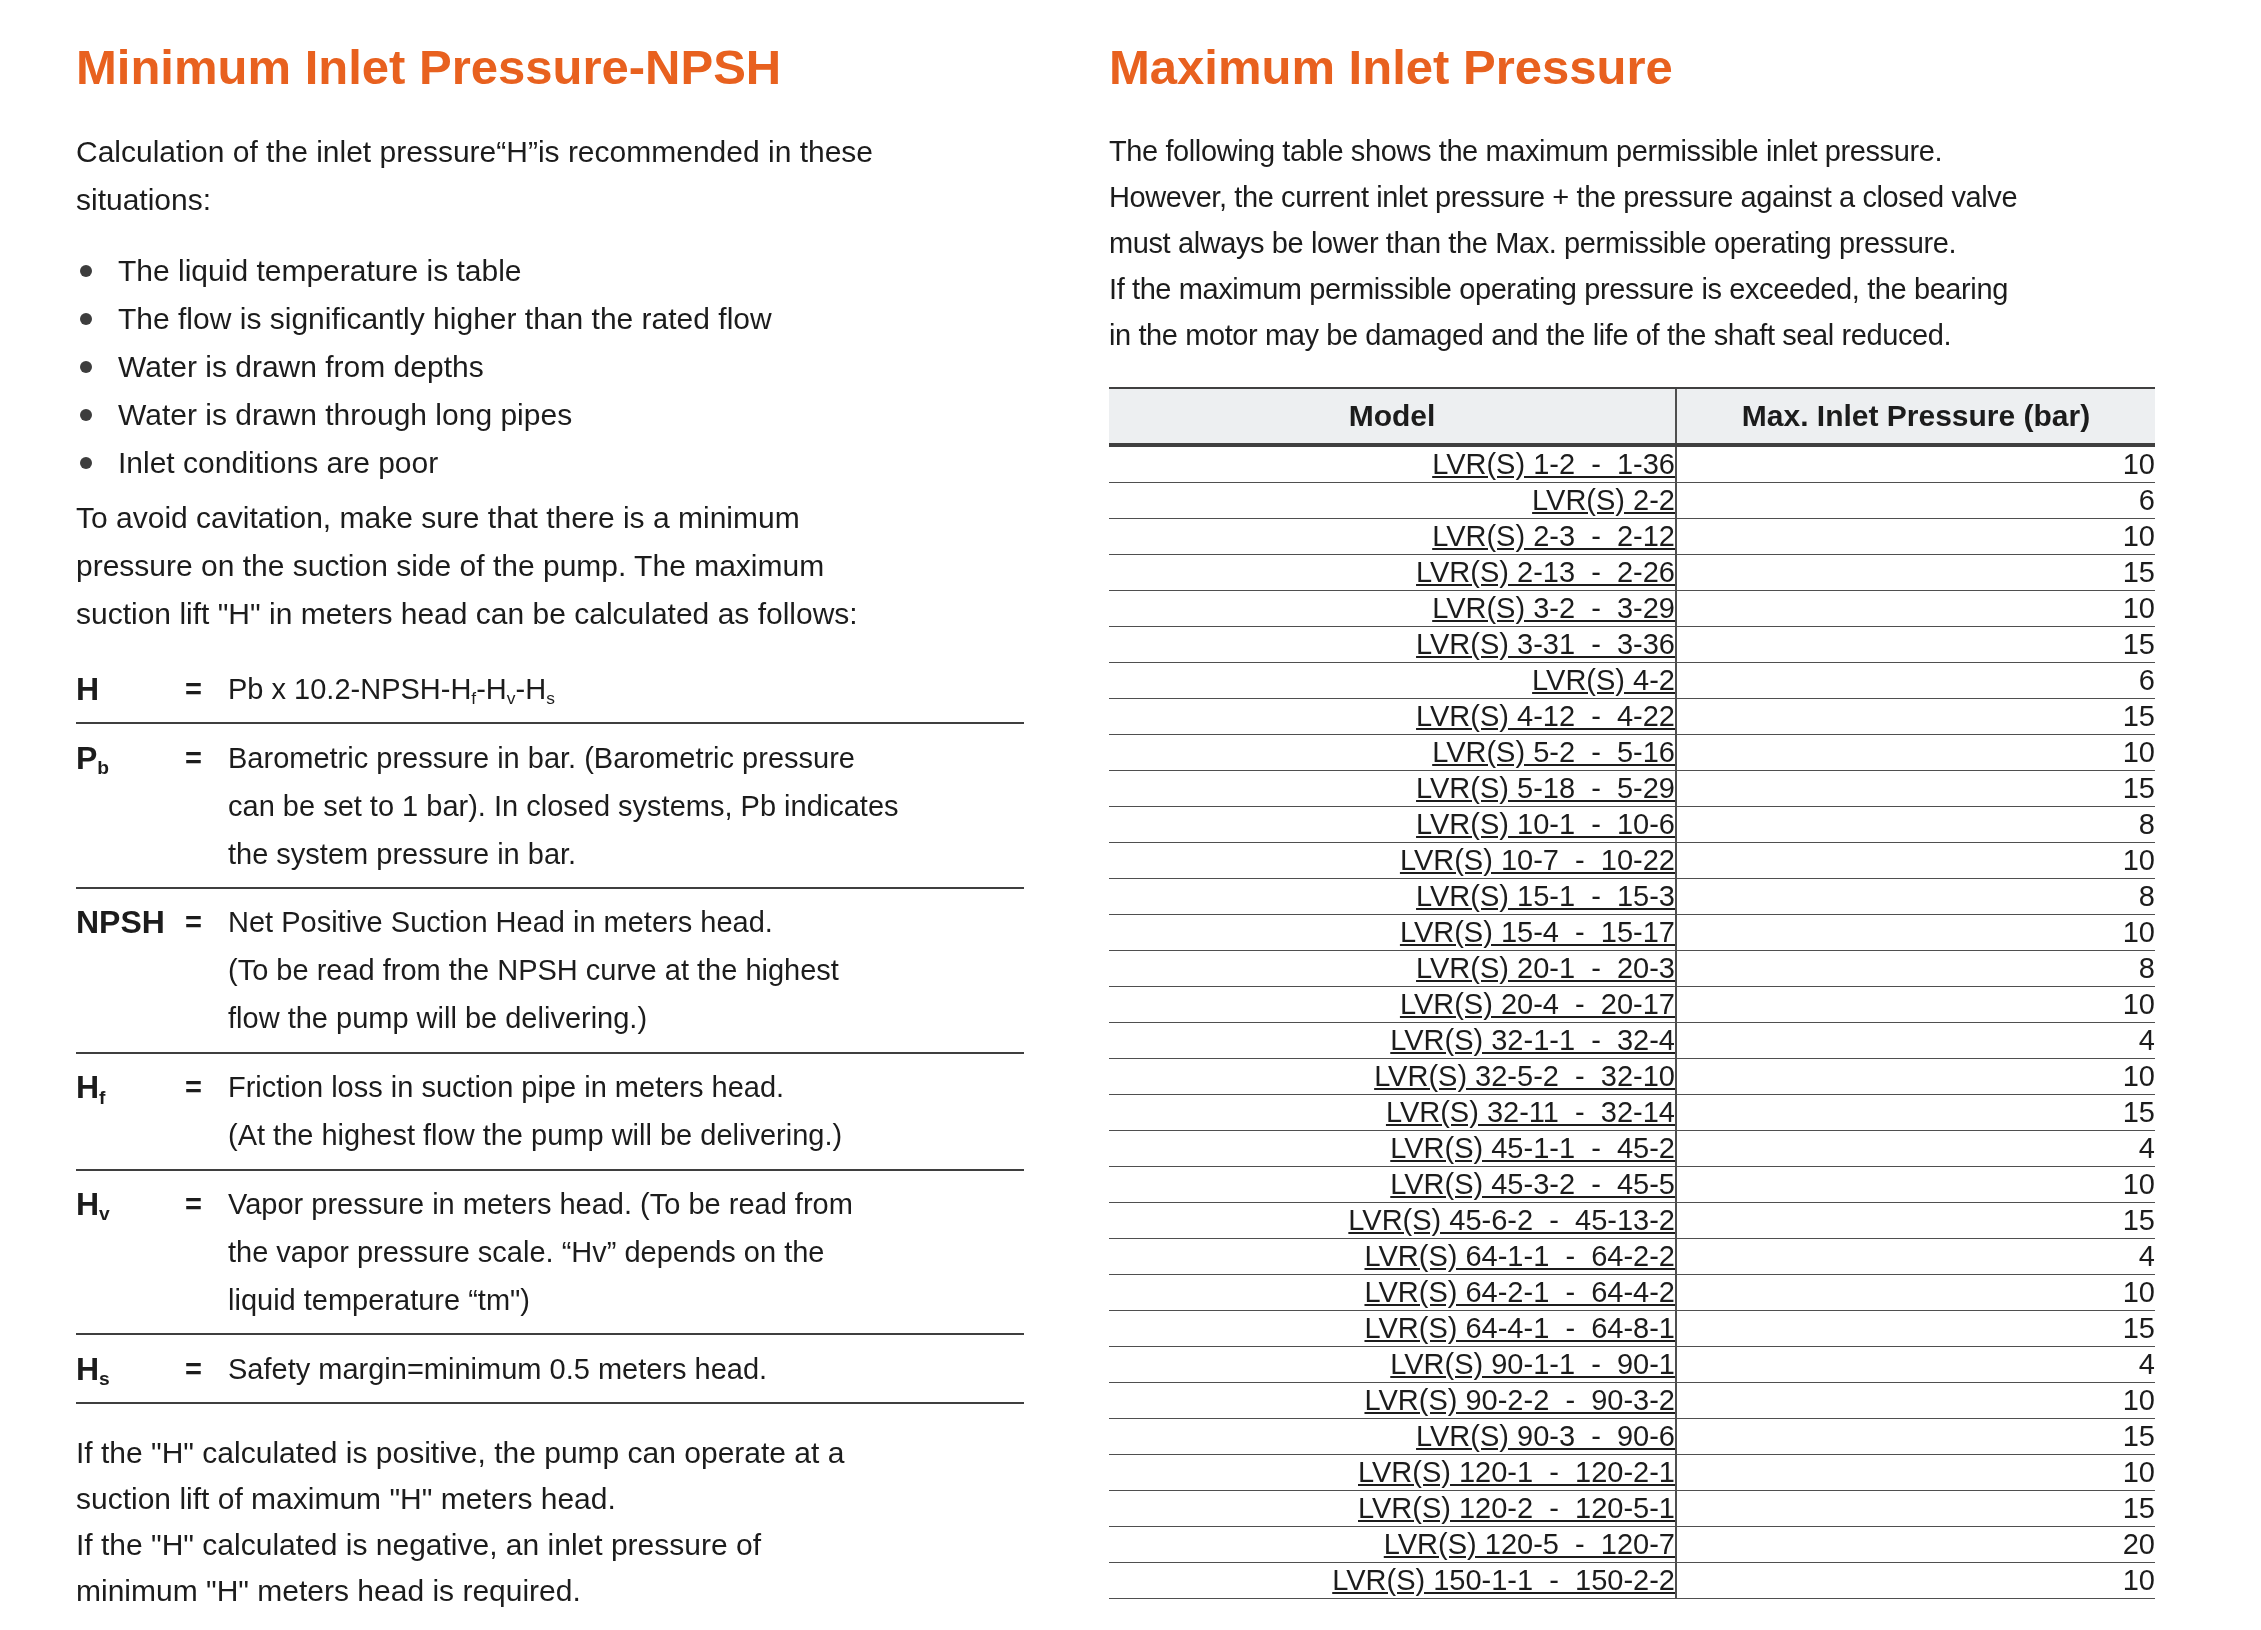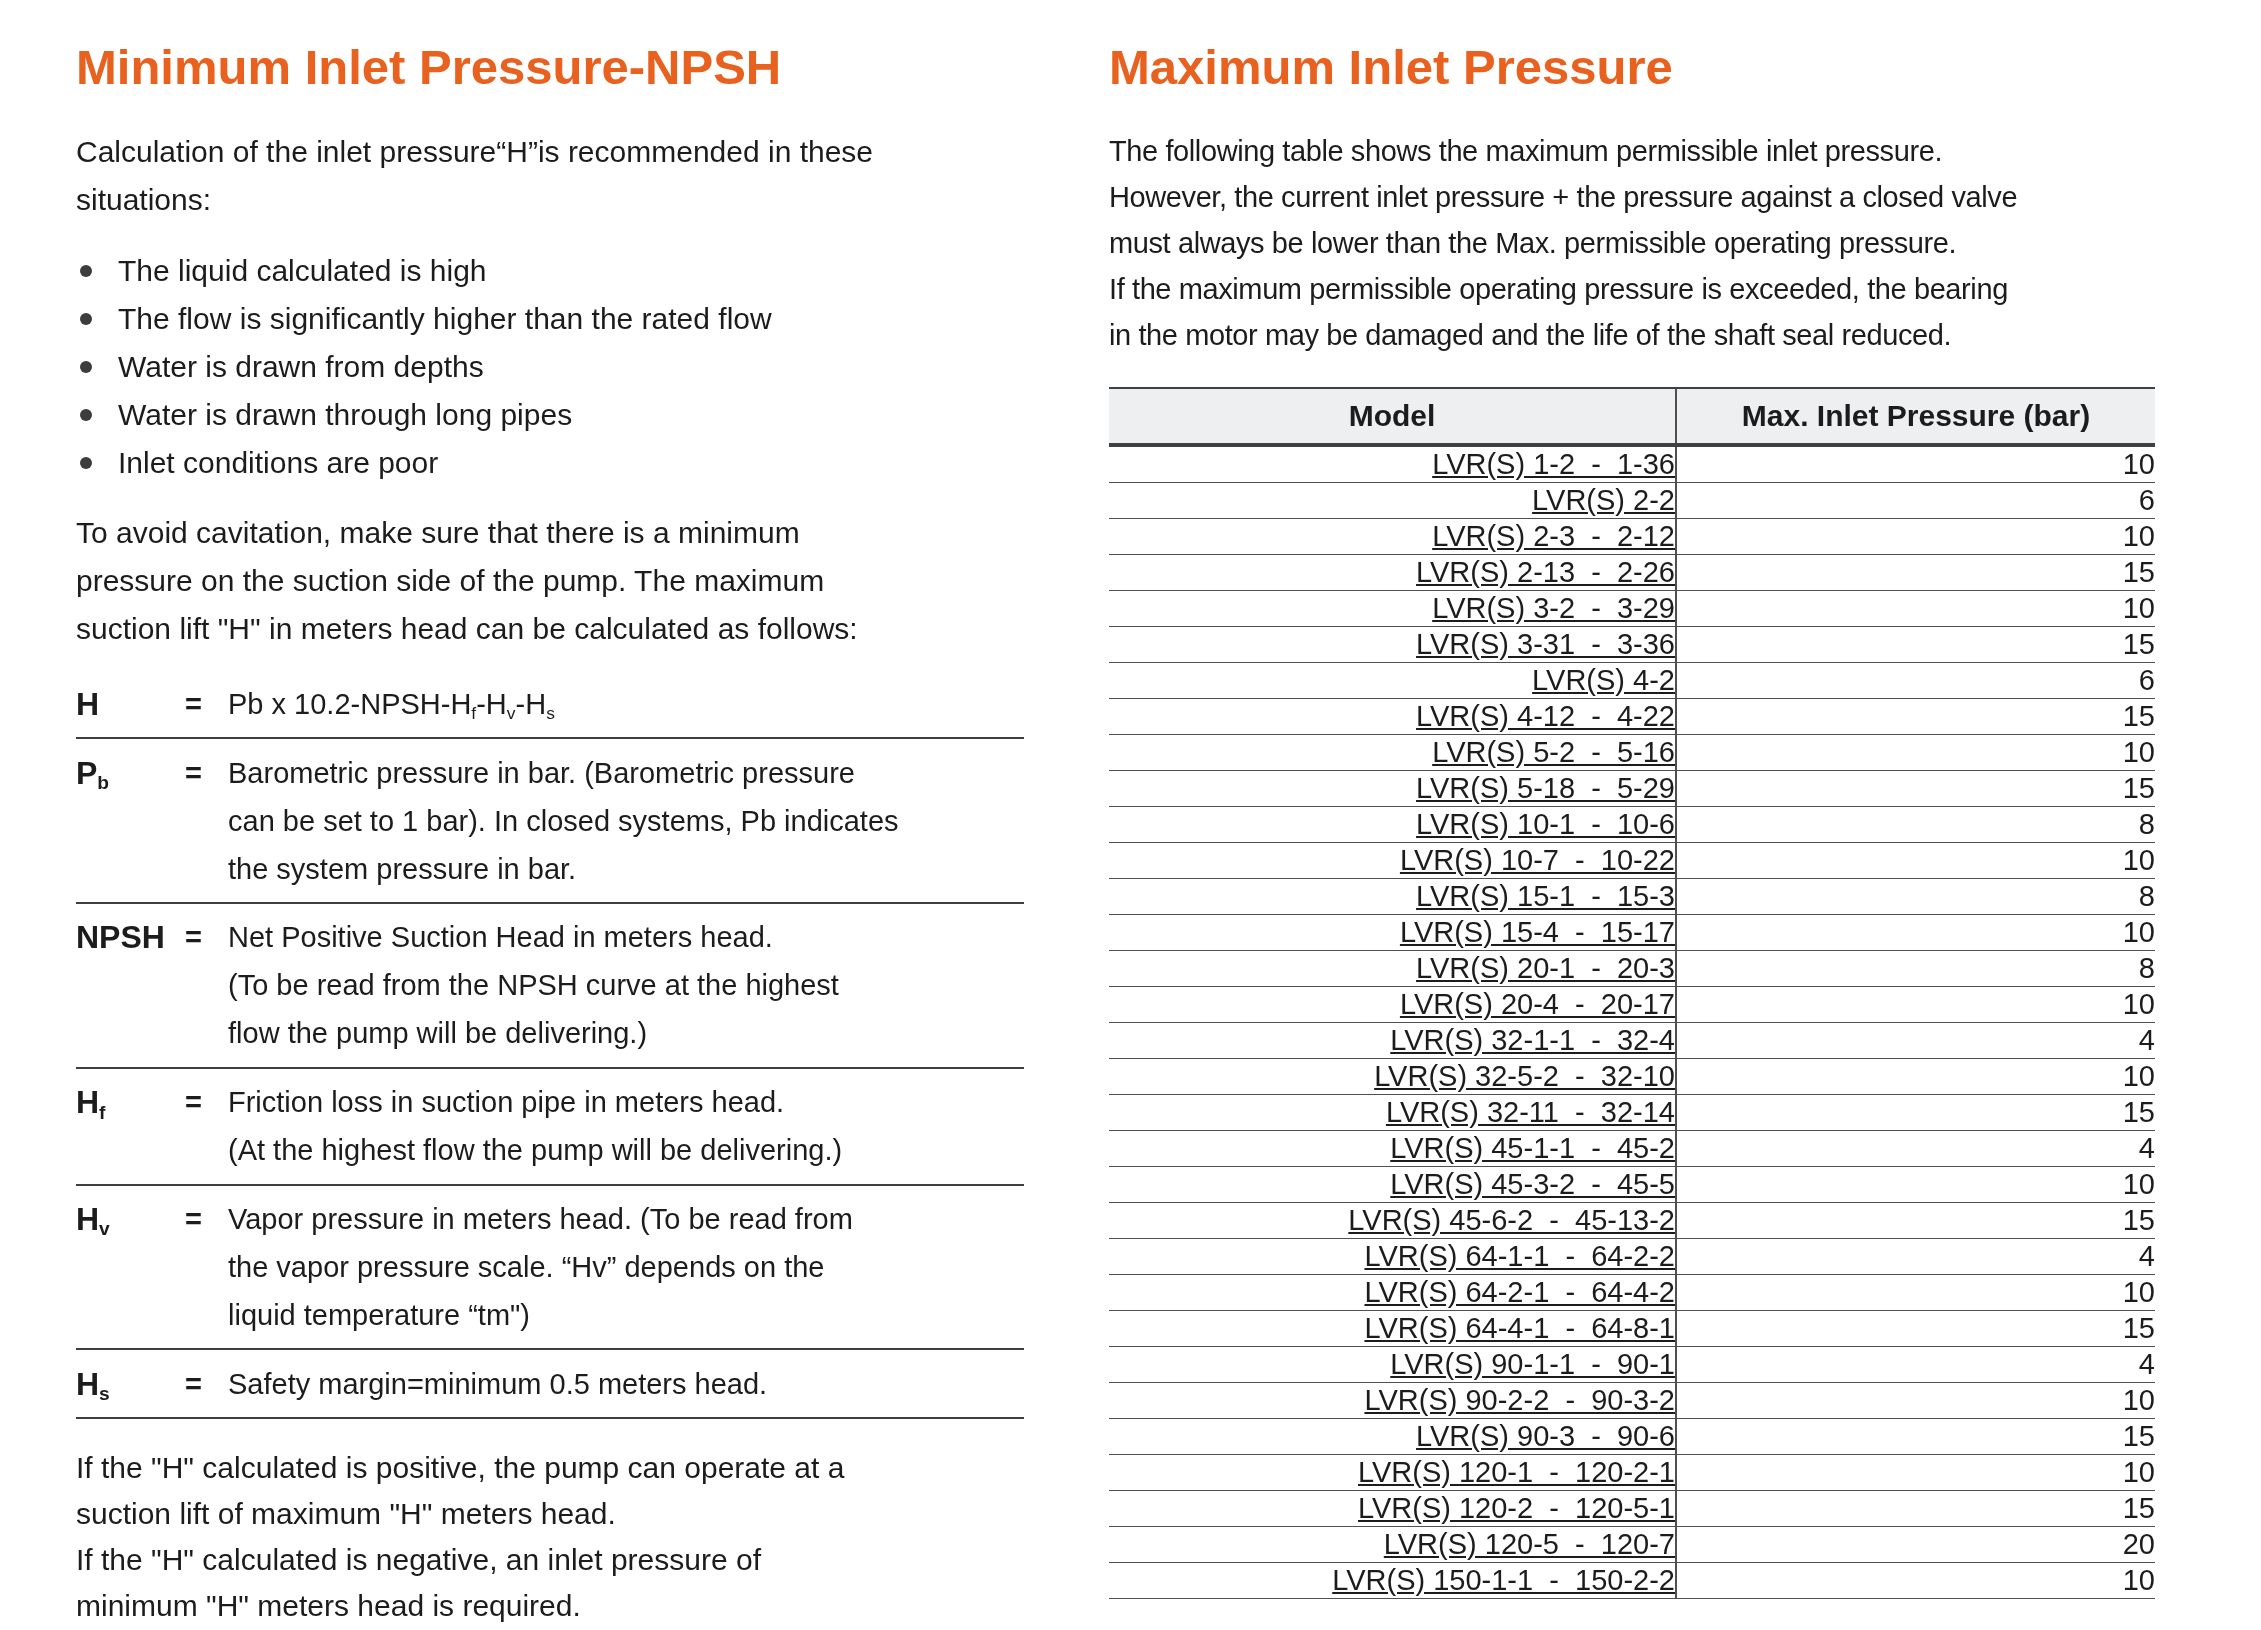--- a/index.html
+++ b/index.html
@@ -27,21 +27,21 @@
   }
   .intro{margin-top:32px;}
   ul.bullets{list-style:none;margin:23px 0 0 0;padding:0;}
   ul.bullets li{
     position:relative;padding-left:42px;font-size:30px;line-height:48px;
   }
   .dot{
     position:absolute;left:3.6px;top:18px;width:12.3px;height:12.3px;border-radius:50%;
     background:#3d3d3d;
   }
-  .para2{margin-top:22px;}
+  .para2{margin-top:7px;}
   .defs{margin-top:17.4px;}
   .def{
     display:flex;align-items:flex-start;padding:9.4px 0;
     border-bottom:2.9px solid var(--rule);
   }
   .def-label{
     width:109px;flex:none;font-weight:700;font-size:32px;line-height:48px;
   }
   .def-body{
     flex:1;font-size:29px;line-height:48px;white-space:pre-line;
@@ -79,21 +79,21 @@
 </head>
 <body>
 
 <div class="col col-left">
   <h1 class="section-title">Minimum Inlet Pressure-NPSH</h1>
 
   <p class="body-text intro">Calculation of the inlet pressure“H”is recommended in these
 situations:</p>
 
   <ul class="bullets">
-    <li><span class="dot"></span><span>The liquid calculated is high</span></li>
+    <li><span class="dot"></span><span>The liquid temperature is table</span></li>
     <li><span class="dot"></span><span>The flow is significantly higher than the rated flow</span></li>
     <li><span class="dot"></span><span>Water is drawn from depths</span></li>
     <li><span class="dot"></span><span>Water is drawn through long pipes</span></li>
     <li><span class="dot"></span><span>Inlet conditions are poor</span></li>
   </ul>
 
   <p class="body-text para2">To avoid cavitation, make sure that there is a minimum
 pressure on the suction side of the pump. The maximum
 suction lift "H" in meters head can be calculated as follows:</p>
 

